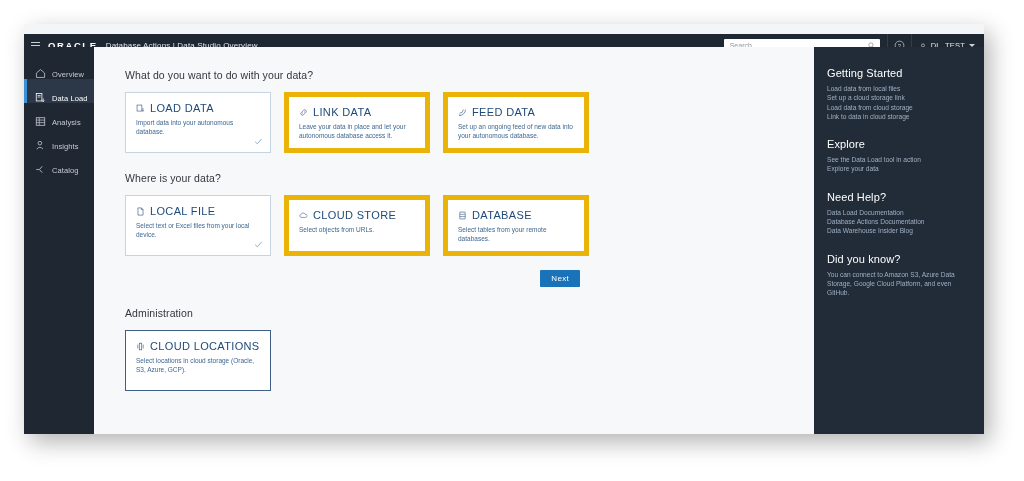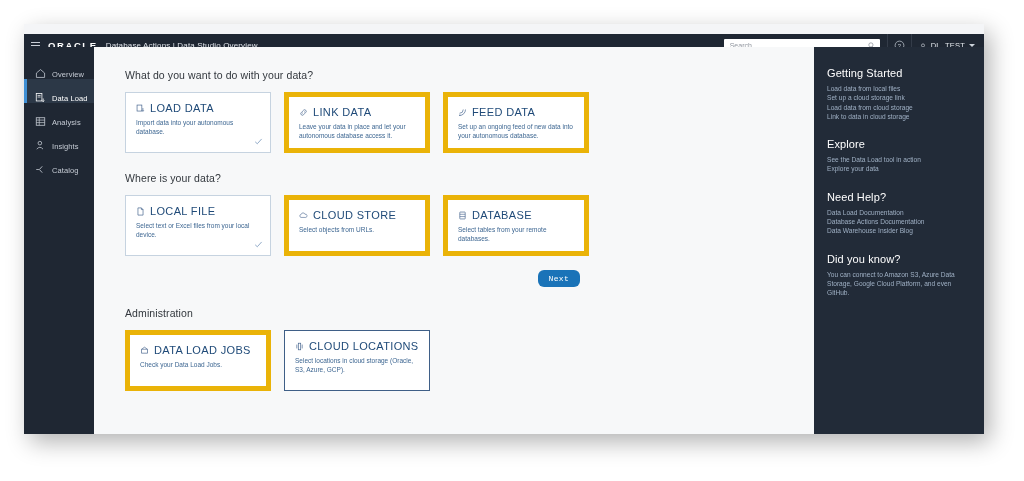--- a/index.html
+++ b/index.html
@@ -225,23 +225,23 @@
     justify-content: flex-end;
     margin-top: 14px;
   }
   #next-button {
     background: #1a73b8;
     color: #ffffff;
     font-size: 8px;
     letter-spacing: 0.3px;
     border: 0;
     padding: 4px 11px;
-    border-radius: 6px;
-    cursor: pointer;
-    font-family: Liberation Mono, monospace;
+    border-radius: 1px;
+    cursor: pointer;
+    font-family: Liberation Sans, sans-serif;
   }
 
   .spacer-lg { height: 19px; }
   .spacer-md { height: 20px; }
 
   
   #rightpanel {
     position: absolute;
     left: 790px; top: 23px;
     width: 172px;
@@ -476,32 +476,20 @@
 
       <div id="next-row">
         <button id="next-button">Next</button>
       </div>
 
       <div class="spacer-md"></div>
 
       <div class="section-title">Administration</div>
       <div class="card-row">
 
-        <div class="card">
-          <div class="card-head">
-            <span class="card-ico">
-              <svg width="9" height="9" viewBox="0 0 12 12">
-                <path d="M2 4.4 L6 1.6 L10 4.4 L10 9.6 L2 9.6 Z" fill="none" stroke="#43628c" stroke-width="0.9"></path>
-                <line x1="2" y1="4.4" x2="10" y2="4.4" stroke="#43628c" stroke-width="0.8"></line>
-              </svg>
-            </span>
-            <span class="card-title">DATA LOAD JOBS</span>
-          </div>
-          <div class="card-desc">Check your Data Load Jobs.</div>
-        </div>
 
         <div class="card focused">
           <div class="card-head">
             <span class="card-ico">
               <svg width="9" height="9" viewBox="0 0 12 12">
                 <rect x="4.4" y="1.6" width="3.2" height="8.8" fill="none" stroke="#43628c" stroke-width="0.9"></rect>
                 <line x1="2.4" y1="3.4" x2="2.4" y2="8.6" stroke="#43628c" stroke-width="0.9"></line>
                 <line x1="9.6" y1="3.4" x2="9.6" y2="8.6" stroke="#43628c" stroke-width="0.9"></line>
               </svg>
             </span>

